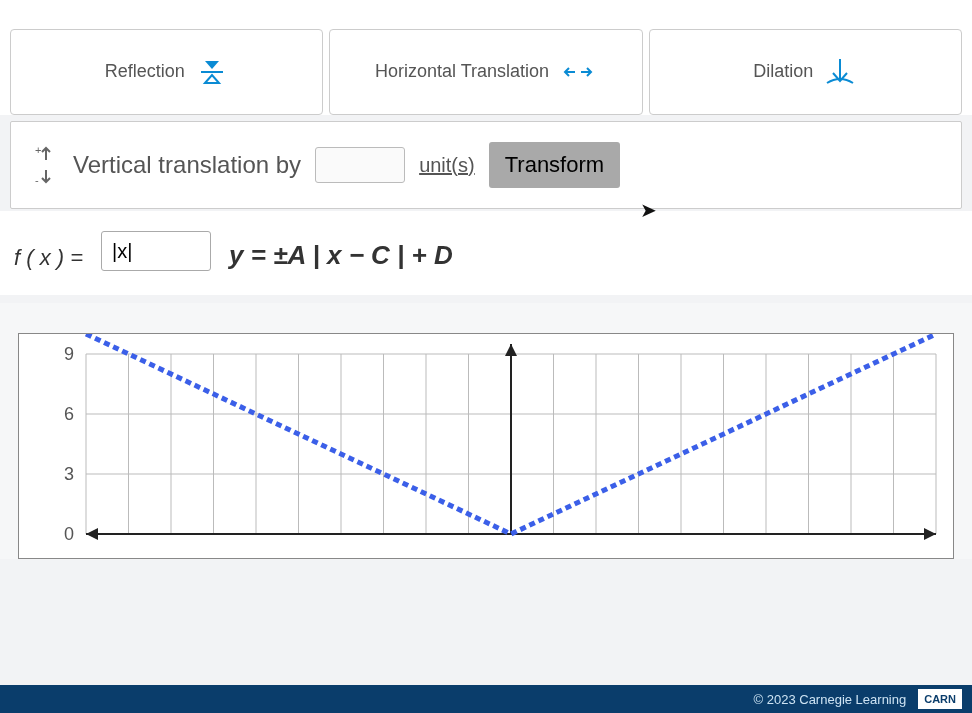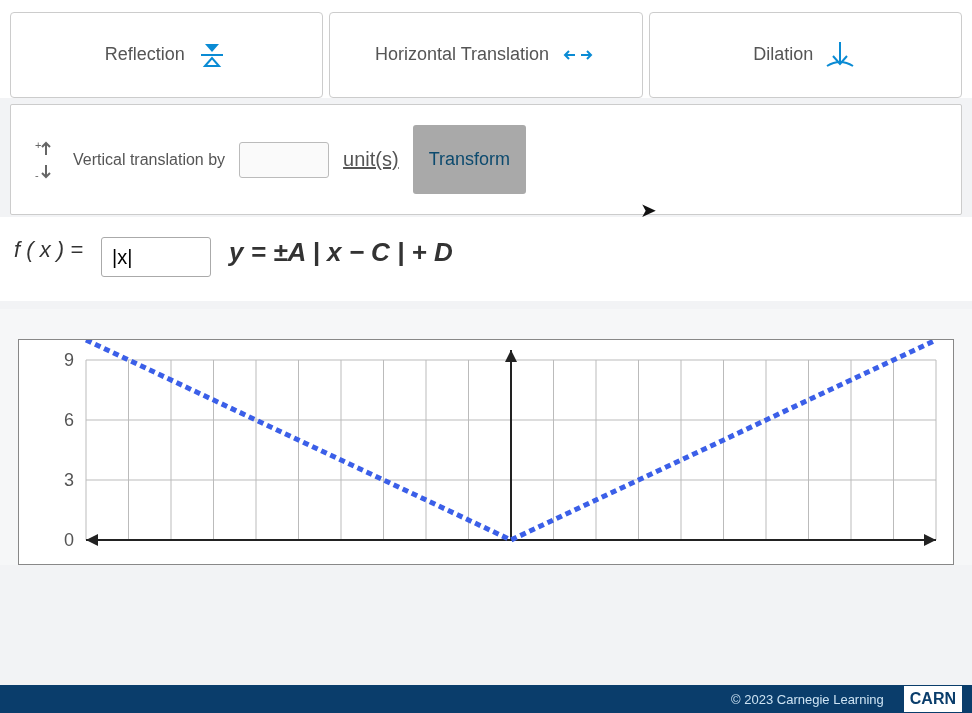--- a/index.html
+++ b/index.html
@@ -7,21 +7,21 @@
       font-family: Arial, Helvetica, sans-serif;
       background: #f2f3f5;
       width: 972px;
       height: 713px;
       color: #333;
       overflow: hidden;
     }
     .tabs {
       display: flex;
       gap: 6px;
-      padding: 12px 10px 0 10px;
+      padding: 29px 10px 0 10px;
       background: #fff;
     }
     .tab {
       flex: 1;
       border: 1px solid #ccc;
       border-radius: 4px;
       padding: 18px 12px;
       text-align: center;
       background: #fff;
       display: flex;
@@ -49,54 +49,54 @@
       padding: 20px 22px;
       display: flex;
       align-items: center;
       gap: 14px;
       border-radius: 2px;
     }
     .vt-icon {
       width: 26px; height: 46px;
       display:flex; align-items:center; justify-content:center;
     }
-    .input-row label { font-size: 16px; color: #555; }
+    .input-row label { font-size: 24px; color: #555; }
     .num-input {
       width: 90px; height: 36px;
       border: 1px solid #bbb;
       border-radius: 3px;
       background: #fafafa;
       font-size: 16px;
       padding: 0 6px;
     }
     .units { font-size: 20px; color: #555; text-decoration: underline; }
     .transform-btn {
       background: #a9a9a9;
-      color: #0c4a6e;
+      color: #000000;
       border: none;
-      padding: 24px 16px;
-      font-size: 18px;
+      padding: 10px 16px;
+      font-size: 22px;
       border-radius: 3px;
       cursor: pointer;
     }
     
     .edit-section {
       padding: 20px 14px 24px 14px;
       background: #fff;
       margin-top: 2px;
     }
     .edit-title {
       color: #0a8bd4;
       font-size: 22px;
       font-weight: bold;
       margin-bottom: 18px;
     }
     .func-row {
       display: flex;
-      align-items: flex-start;
+      align-items: flex-end;
       gap: 18px;
       font-size: 22px;
     }
     .func-row .lhs { font-style: italic; }
     .func-input {
       width: 110px; height: 40px;
       border: 1px solid #aaa;
       border-radius: 3px;
       font-size: 20px;
       text-align: left;
@@ -128,24 +128,24 @@
       bottom: 0; right: 0;
       width: 972px;
       height: 28px;
       background: #0a3d6b;
       color: #cde3f3;
       font-size: 13px;
       display:flex;
       align-items:center;
       justify-content:flex-end;
       padding-right: 10px;
-      gap: 20px;
+      gap: 12px;
       padding-left: 32px;
     }
-    .footer .cb { background:#fff; color:#0a3d6b; padding:4px 6px; font-weight:bold; font-size:16px; }
+    .footer .cb { background:#fff; color:#0a3d6b; padding:4px 6px; font-weight:bold; font-size:11px; }
     
     .cursor-ptr {
       position:absolute;
       left: 640px; top: 198px;
       font-size: 20px;
       color:#111;
       pointer-events:none;
     }
   </style>
 </head>

